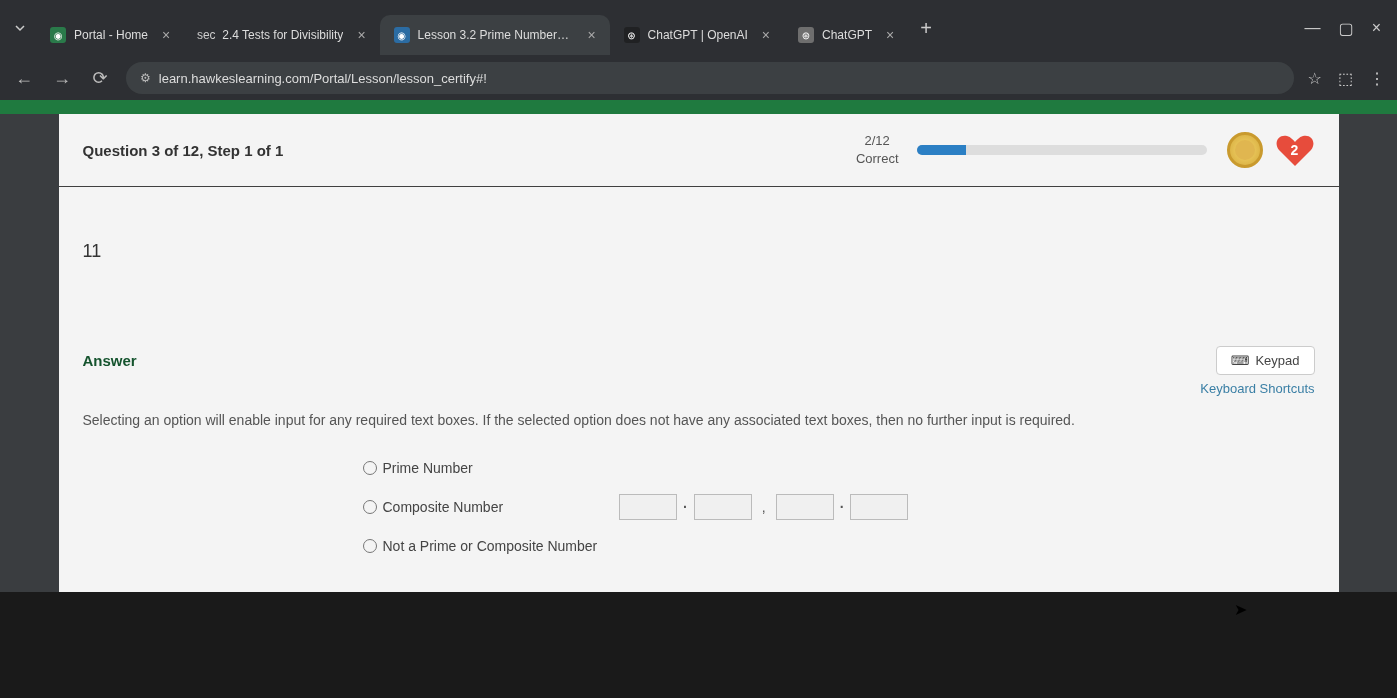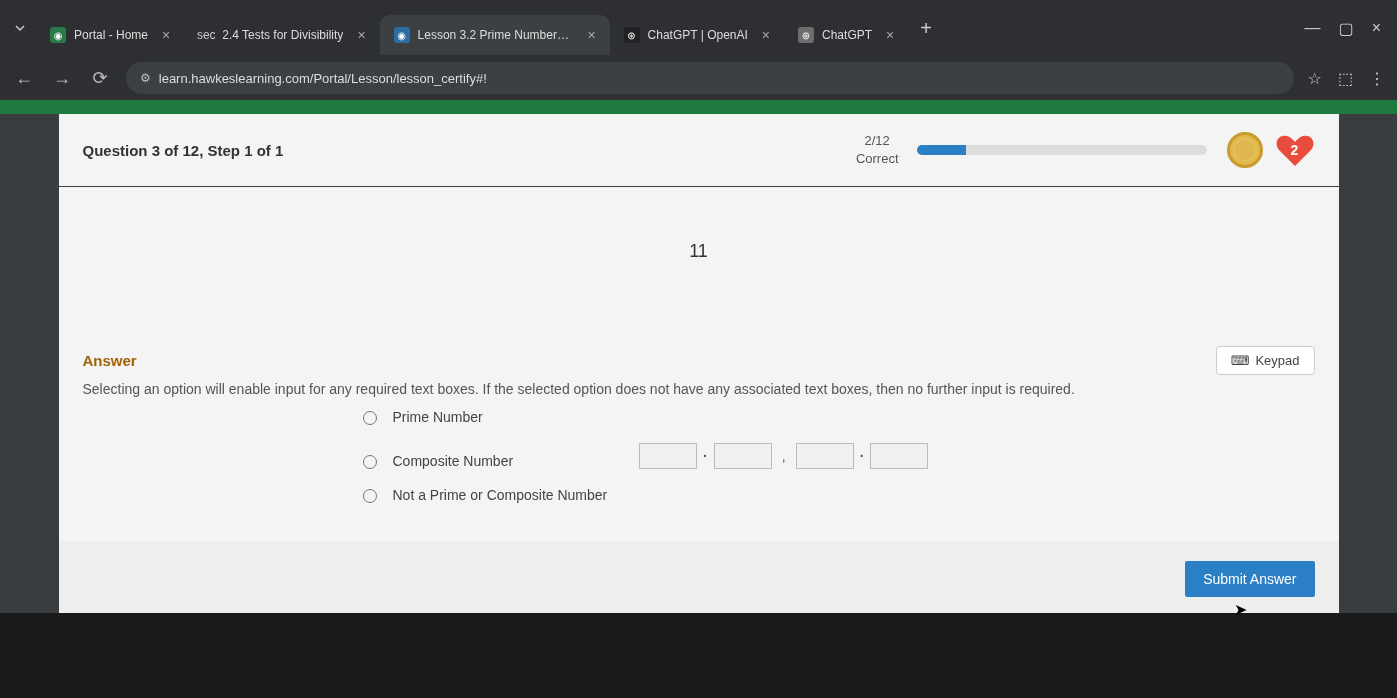--- a/index.html
+++ b/index.html
@@ -40,33 +40,33 @@
 .progress-bar { width:290px; height:10px; background:#ddd; border-radius:5px; overflow:hidden; margin-right:20px; }
 .progress-fill { height:100%; background:#2b7fc4; }
 .coin { width:36px; height:36px; border-radius:50%; background:radial-gradient(circle,#f5d76e,#d4a93a); border:3px solid #c99a2e; margin-right:12px; display:flex; align-items:center; justify-content:center; }
 .coin-inner { width:20px; height:20px; border-radius:50%; background:#e0b650; }
 .heart { width:40px; height:36px; position:relative; display:flex; align-items:center; justify-content:center; }
 .heart svg { position:absolute; }
 .heart-count { position:relative; color:#fff; font-weight:bold; font-size:14px; z-index:1; }
 
 
 .q-body { padding:20px 24px; color:#444; font-size:14px; line-height:1.6; }
-.q-number { text-align:center; font-size:18px; margin:30px 0 50px; color:#333; }
+.q-number { font-size:18px; margin:30px 0 50px; color:#333; }
 
 
 .answer-section { padding:10px 24px 20px; }
 .answer-header { display:flex; align-items:center; justify-content:space-between; margin-bottom:6px; }
-.answer-label { font-weight:bold; color:#a16207; font-size:15px; }
+.answer-label { font-weight:bold; color:#14532d; font-size:15px; }
 .keypad-btn { background:#fff; border:1px solid #ccc; border-radius:4px; padding:6px 14px; font-size:13px; color:#444; cursor:pointer; display:flex; align-items:center; gap:6px; }
 .kbd-shortcuts { text-align:right; color:#3a7fa5; font-size:13px; margin-bottom:16px; cursor:pointer; }
-.answer-hint { color:#555; font-size:14px; margin-bottom:12px; }
+.answer-hint { color:#555; font-size:14px; margin-bottom:32px; }
 
 
 .options { padding-left:280px; }
-.option-row { display:flex; align-items:flex-end; gap:16px; margin-bottom:18px; color:#444; font-size:14px; }
+.option-row { display:flex; align-items:center; gap:6px; margin-bottom:18px; color:#444; font-size:14px; }
 .radio { width:14px; height:14px; border:1.5px solid #777; border-radius:50%; cursor:pointer; flex-shrink:0; }
 .factor-inputs { display:flex; align-items:center; gap:6px; margin-left:110px; }
 .factor-input { width:58px; height:26px; border:1px solid #bbb; background:#f0f0f0; }
 .dot { color:#555; font-weight:bold; }
 .comma { color:#555; margin:0 4px; }
 
 
 .footer { padding:20px 24px 16px; display:flex; justify-content:flex-end; background:#eeeeee; }
 .submit-btn { background:#2b7fc4; color:#fff; border:none; padding:10px 18px; font-size:14px; border-radius:2px; cursor:pointer; }
 
@@ -162,20 +162,21 @@
   </div>
 
   <div class="answer-section">
     <div class="answer-header">
       <div class="answer-label">Answer</div>
       <button class="keypad-btn">
         <span>⌨</span>
         <span>Keypad</span>
       </button>
     </div>
+    <div class="kbd-shortcuts">Keyboard Shortcuts</div>
     <div class="answer-hint">Selecting an option will enable input for any required text boxes. If the selected option does not have any associated text boxes, then no further input is required.</div>
 
     <div class="options">
       <div class="option-row">
         <span class="radio"></span>
         <span>Prime Number</span>
       </div>
       <div class="option-row">
         <span class="radio"></span>
         <span>Composite Number</span>
@@ -189,20 +190,17 @@
           <input class="factor-input" disabled="" style="">
         </div>
       </div>
       <div class="option-row">
         <span class="radio"></span>
         <span>Not a Prime or Composite Number</span>
       </div>
     </div>
   </div>
 
-  <div class="footer">
-    <button class="submit-btn">Submit Answer</button>
-  </div>
 
 </div>
 </div>
 
 <div class="cursor">➤</div>
 
 </body></html>

